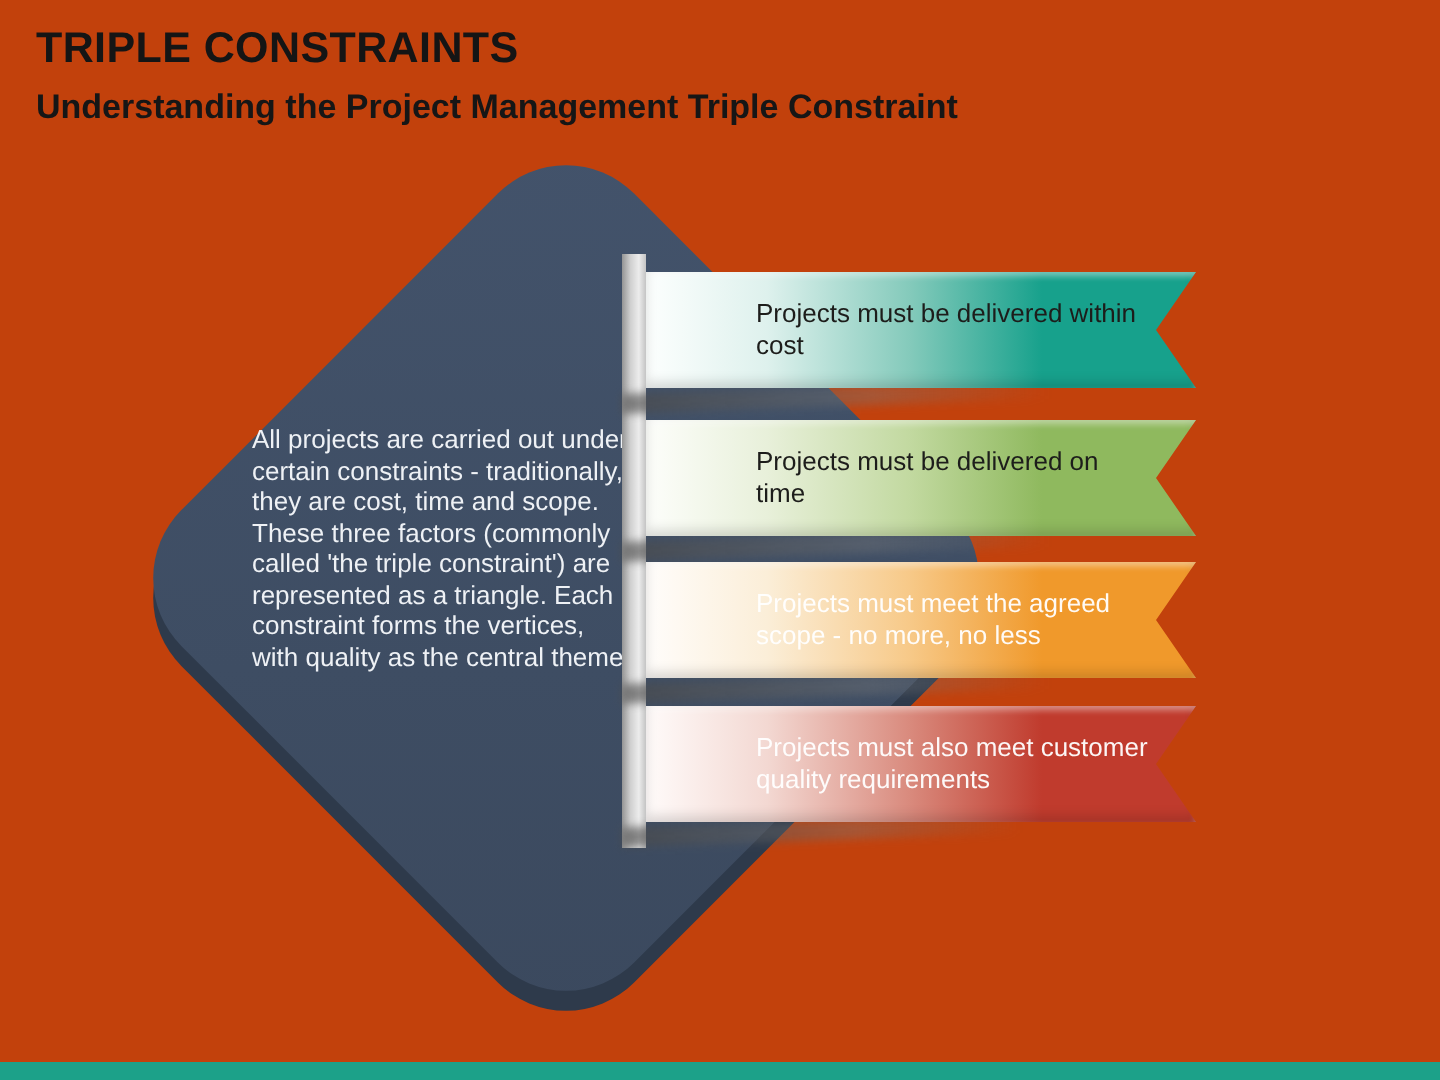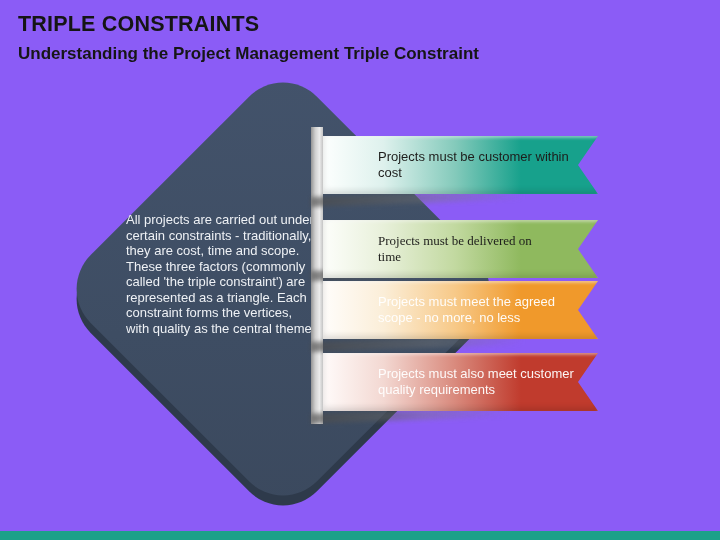--- a/index.html
+++ b/index.html
@@ -1,17 +1,17 @@
 <!DOCTYPE html>
 <html><head>
 <meta charset="utf-8">
 <style>
   html,body{margin:0;padding:0;background:#ffffff;}
   .slide{
-    position:relative;width:720px;height:540px;overflow:hidden;background:#8b5cf6;
+    position:relative;width:720px;height:540px;overflow:hidden;background:#c2410c;
     font-family:"Liberation Sans", sans-serif;
   }
   
   .title{
     position:absolute;left:18px;top:12px;
     font-size:21.5px;font-weight:700;color:#151515;letter-spacing:.2px;
   }
   .subtitle{
     position:absolute;left:18px;top:44px;
     font-size:17px;font-weight:700;color:#161616;
@@ -40,21 +40,21 @@
     position:absolute;left:323px;width:275px;height:58px;z-index:5;
     display:flex;align-items:center;box-sizing:border-box;
     padding-left:55px;padding-right:18px;
     clip-path:polygon(0 0,100% 0,calc(100% - 20px) 50%,100% 100%,0 100%);
     box-shadow:inset 0 -3px 6px rgba(0,0,0,.14), inset 0 2px 3px rgba(255,255,255,.45);
   }
   .ribbon-label{
     font-size:13px;line-height:16.5px;white-space:pre-line;
   }
   .ribbon.cost   {top:136px;background:linear-gradient(90deg,#fdfffe 0%,#def1ed 22%,#84cabb 48%,#17a18c 72%,#17a18c 100%);}
-  .ribbon.time   {top:220px;background:linear-gradient(90deg,#fdfefb 0%,#e8f0da 22%,#c2d9a0 48%,#8fb95e 72%,#8fb95e 100%);font-family:Liberation Serif, serif;}
+  .ribbon.time   {top:210px;background:linear-gradient(90deg,#fdfefb 0%,#e8f0da 22%,#c2d9a0 48%,#8fb95e 72%,#8fb95e 100%);}
   .ribbon.scope  {top:281px;background:linear-gradient(90deg,#fffdfb 0%,#fbeed8 22%,#f7c988 48%,#f0992b 72%,#f0992b 100%);align-items:center;}
   .ribbon.quality{top:353px;background:linear-gradient(90deg,#fffbfa 0%,#f3d8d2 22%,#d98a7d 48%,#c03b2d 72%,#c03b2d 100%);}
   .dark-text {color:#1d1d1b;}
   .light-text{color:rgba(255,255,255,.95);}
   
   .fold-shadow{
     position:absolute;left:311px;width:225px;height:10px;z-index:4;
     background:linear-gradient(to right,rgba(75,75,75,.65) 0%,rgba(120,120,120,.38) 55%,rgba(150,150,150,0) 95%);
     transform:skewY(-2deg);filter:blur(2px);
   }
@@ -87,21 +87,21 @@
 with quality as the central theme:</div>
 
   <div class="rail"></div>
 
   <div class="fold-shadow s1"></div>
   <div class="fold-shadow s2"></div>
   <div class="fold-shadow s3"></div>
   <div class="fold-shadow s4"></div>
 
   <div class="ribbon cost">
-    <div class="ribbon-label dark-text">Projects must be customer within
+    <div class="ribbon-label dark-text">Projects must be delivered within
 cost</div>
   </div>
 
   <div class="ribbon time">
     <div class="ribbon-label dark-text">Projects must be delivered on
 time</div>
   </div>
 
   <div class="ribbon scope">
     <div class="ribbon-label light-text">Projects must meet the agreed

